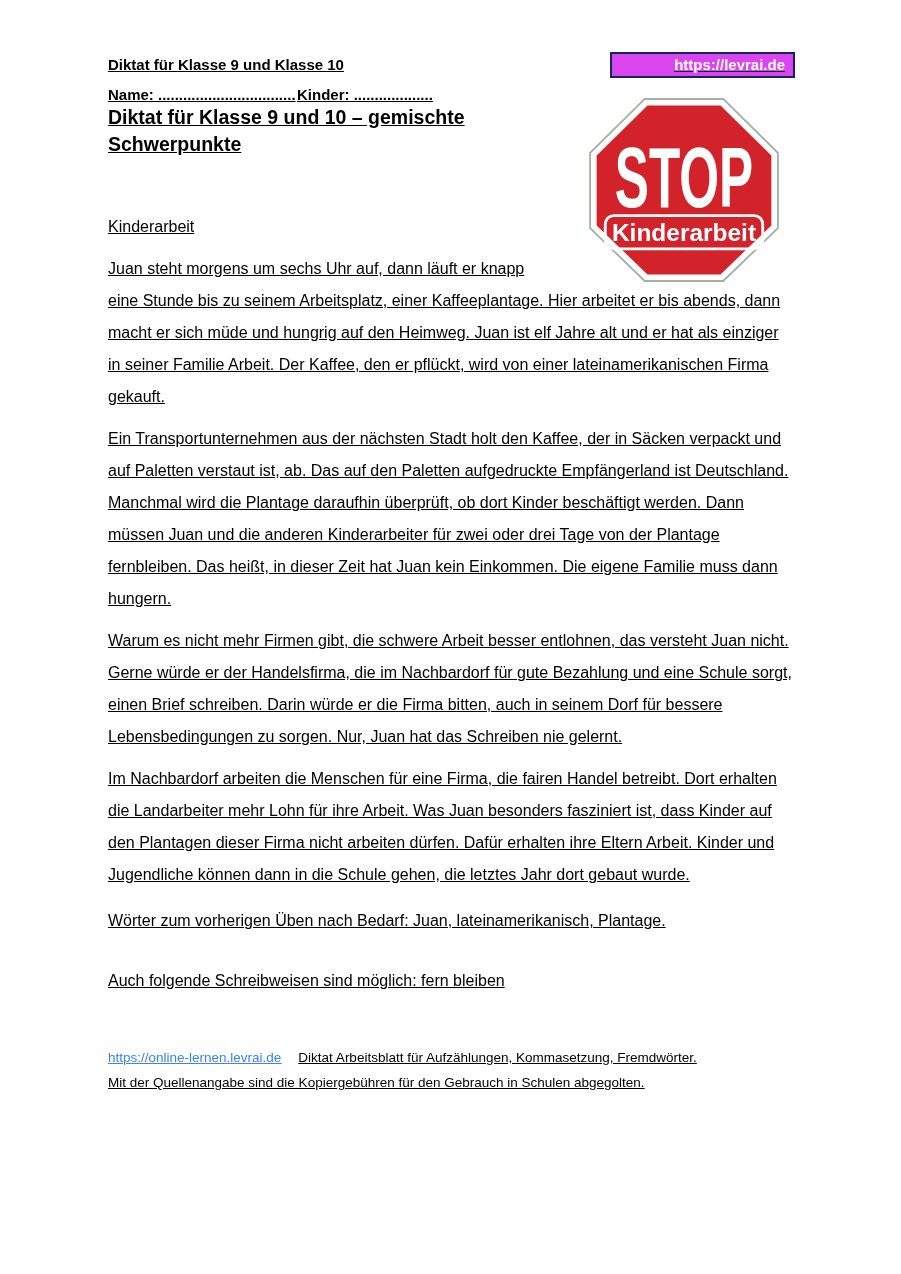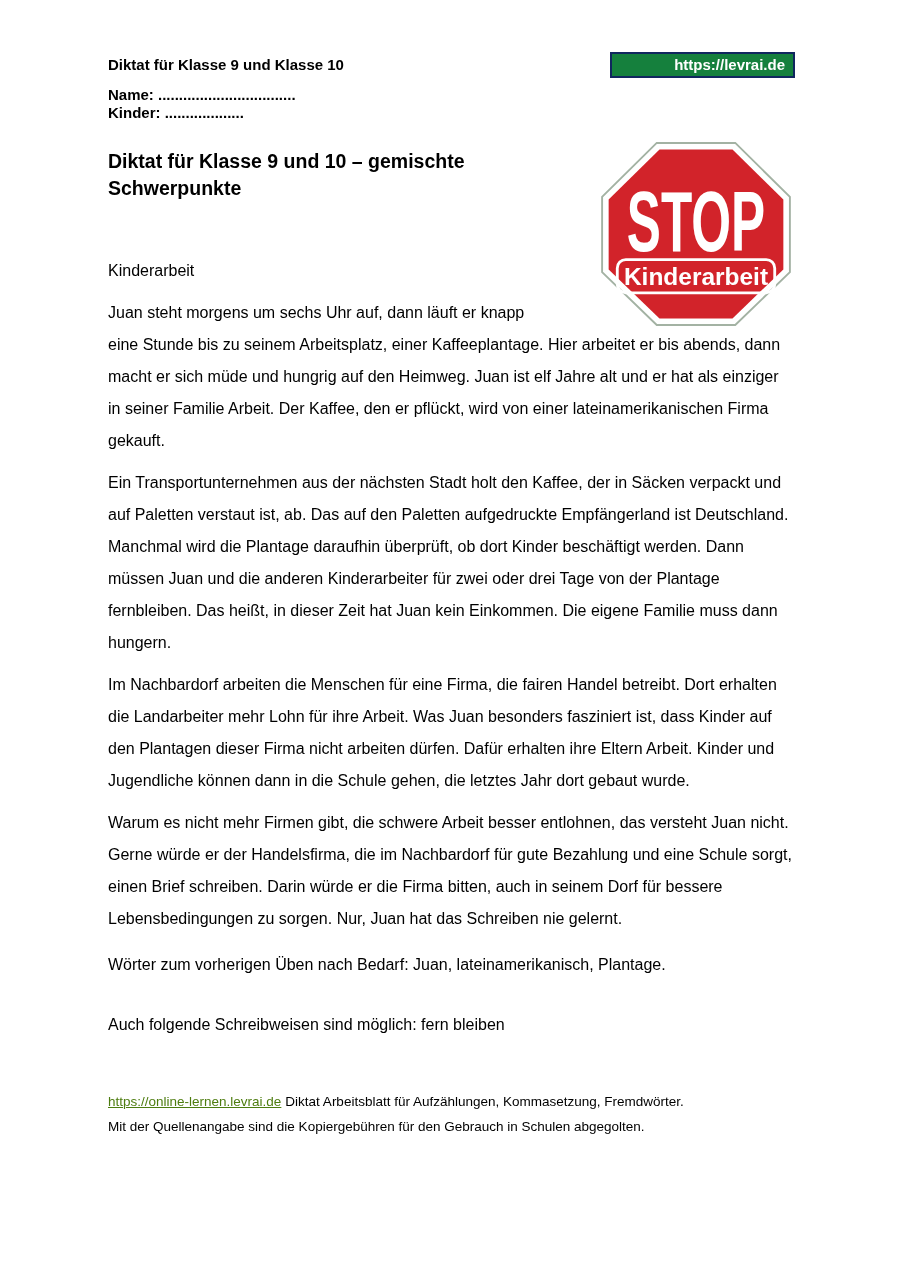--- a/index.html
+++ b/index.html
@@ -6,65 +6,64 @@
   html, body {
     width: 901px; height: 1274px;
     background: #ffffff;
     font-family: "Liberation Sans", "DejaVu Sans", sans-serif;
     color: #000000;
     overflow: hidden;
   }
   .page {
     width: 901px; height: 1274px;
     padding: 0 106px 0 108px;
+    text-decoration: underline;
   }
 
   
   .header-row1 {
     padding-top: 52px;
     display: flex;
     justify-content: space-between;
     align-items: flex-start;
   }
   .course {
     font-size: 15px; font-weight: bold; line-height: 26px;
   }
   .badge {
     display: block;
     width: 185px; height: 26px;
-    background: #15803d;
+    background: #d946ef;
     border: 2px solid #10265e;
     color: #ffffff;
     font-size: 15px; font-weight: bold;
     line-height: 21px;
     text-align: right;
     padding-right: 8px;
     text-decoration: none;
   }
   .header-row2 {
     margin-top: 8px;
     display: flex;
     font-size: 15px; font-weight: bold; line-height: 18px;
     white-space: nowrap;
-    flex-direction: column;
   }
   .field-name   { width: 189px; }
   .field-class  { width: 320px; }
   .field-date   { flex: 1; }
 
   
   .content { }
   .sign-figure {
     float: right;
     width: 190px;
-    margin: -6px 4px 2px 60px;
+    margin: -6px 16px 2px 60px;
   }
   .sign-figure svg { display: block; width: 190px; height: 184px; }
   .page-title {
-    margin-top: 26px;
     font-size: 19.5px;
     font-weight: bold;
     line-height: 27px;
   }
   .body-p {
     font-size: 16px;
     line-height: 32px;
     margin: 0 0 10px 0;
   }
   .heading-p { margin-top: 53px; }
@@ -72,23 +71,23 @@
   .note2 { margin-top: 14px; }
 
   
   .footer {
     clear: both;
     margin-top: 48px;
     font-size: 13.5px;
     line-height: 25px;
   }
   .footer-link {
-    color: #4d7c0f;
+    color: #3b82f6;
     text-decoration: underline;
-    margin-right: 4px;
+    margin-right: 17px;
   }
 </style>
 </head>
 <body>
 
 <div class="page">
 
   <div class="header-row1">
     <span class="course">Diktat für Klasse 9 und Klasse 10</span>
     <a class="badge" href="#">https://levrai.de</a>
@@ -111,23 +110,23 @@
     </figure>
 
     <h1 class="page-title">Diktat für Klasse 9 und 10 – gemischte Schwerpunkte</h1>
 
     <p class="body-p heading-p">Kinderarbeit</p>
 
     <p class="body-p">Juan steht morgens um sechs Uhr auf, dann läuft er knapp eine Stunde bis zu seinem Arbeitsplatz, einer Kaffeeplantage. Hier arbeitet er bis abends, dann macht er sich müde und hungrig auf den Heimweg. Juan ist elf Jahre alt und er hat als einziger in seiner Familie Arbeit. Der Kaffee, den er pflückt, wird von einer lateinamerikanischen Firma gekauft.</p>
 
     <p class="body-p">Ein Transportunternehmen aus der nächsten Stadt holt den Kaffee, der in Säcken verpackt und auf Paletten verstaut ist, ab. Das auf den Paletten aufgedruckte Empfängerland ist Deutschland. Manchmal wird die Plantage daraufhin überprüft, ob dort Kinder beschäftigt werden. Dann müssen Juan und die anderen Kinderarbeiter für zwei oder drei Tage von der Plantage fernbleiben. Das heißt, in dieser Zeit hat Juan kein Einkommen. Die eigene Familie muss dann hungern.</p>
 
+    <p class="body-p">Warum es nicht mehr Firmen gibt, die schwere Arbeit besser entlohnen, das versteht Juan nicht. Gerne würde er der Handelsfirma, die im Nachbardorf für gute Bezahlung und eine Schule sorgt, einen Brief schreiben. Darin würde er die Firma bitten, auch in seinem Dorf für bessere Lebensbedingungen zu sorgen. Nur, Juan hat das Schreiben nie gelernt.</p>
+
     <p class="body-p">Im Nachbardorf arbeiten die Menschen für eine Firma, die fairen Handel betreibt. Dort erhalten die Landarbeiter mehr Lohn für ihre Arbeit. Was Juan besonders fasziniert ist, dass Kinder auf den Plantagen dieser Firma nicht arbeiten dürfen. Dafür erhalten ihre Eltern Arbeit. Kinder und Jugendliche können dann in die Schule gehen, die letztes Jahr dort gebaut wurde.</p>
-
-    <p class="body-p">Warum es nicht mehr Firmen gibt, die schwere Arbeit besser entlohnen, das versteht Juan nicht. Gerne würde er der Handelsfirma, die im Nachbardorf für gute Bezahlung und eine Schule sorgt, einen Brief schreiben. Darin würde er die Firma bitten, auch in seinem Dorf für bessere Lebensbedingungen zu sorgen. Nur, Juan hat das Schreiben nie gelernt.</p>
 
 
     <p class="body-p note2">Wörter zum vorherigen Üben nach Bedarf: Juan, lateinamerikanisch, Plantage.</p>
 
     <p class="body-p note1">Auch folgende Schreibweisen sind möglich: fern bleiben</p>
   </div>
 
   <div class="footer">
     <div class="footer-line1">
       <a class="footer-link" href="#">https://online-lernen.levrai.de</a><span>Diktat Arbeitsblatt für Aufzählungen, Kommasetzung, Fremdwörter.</span>

